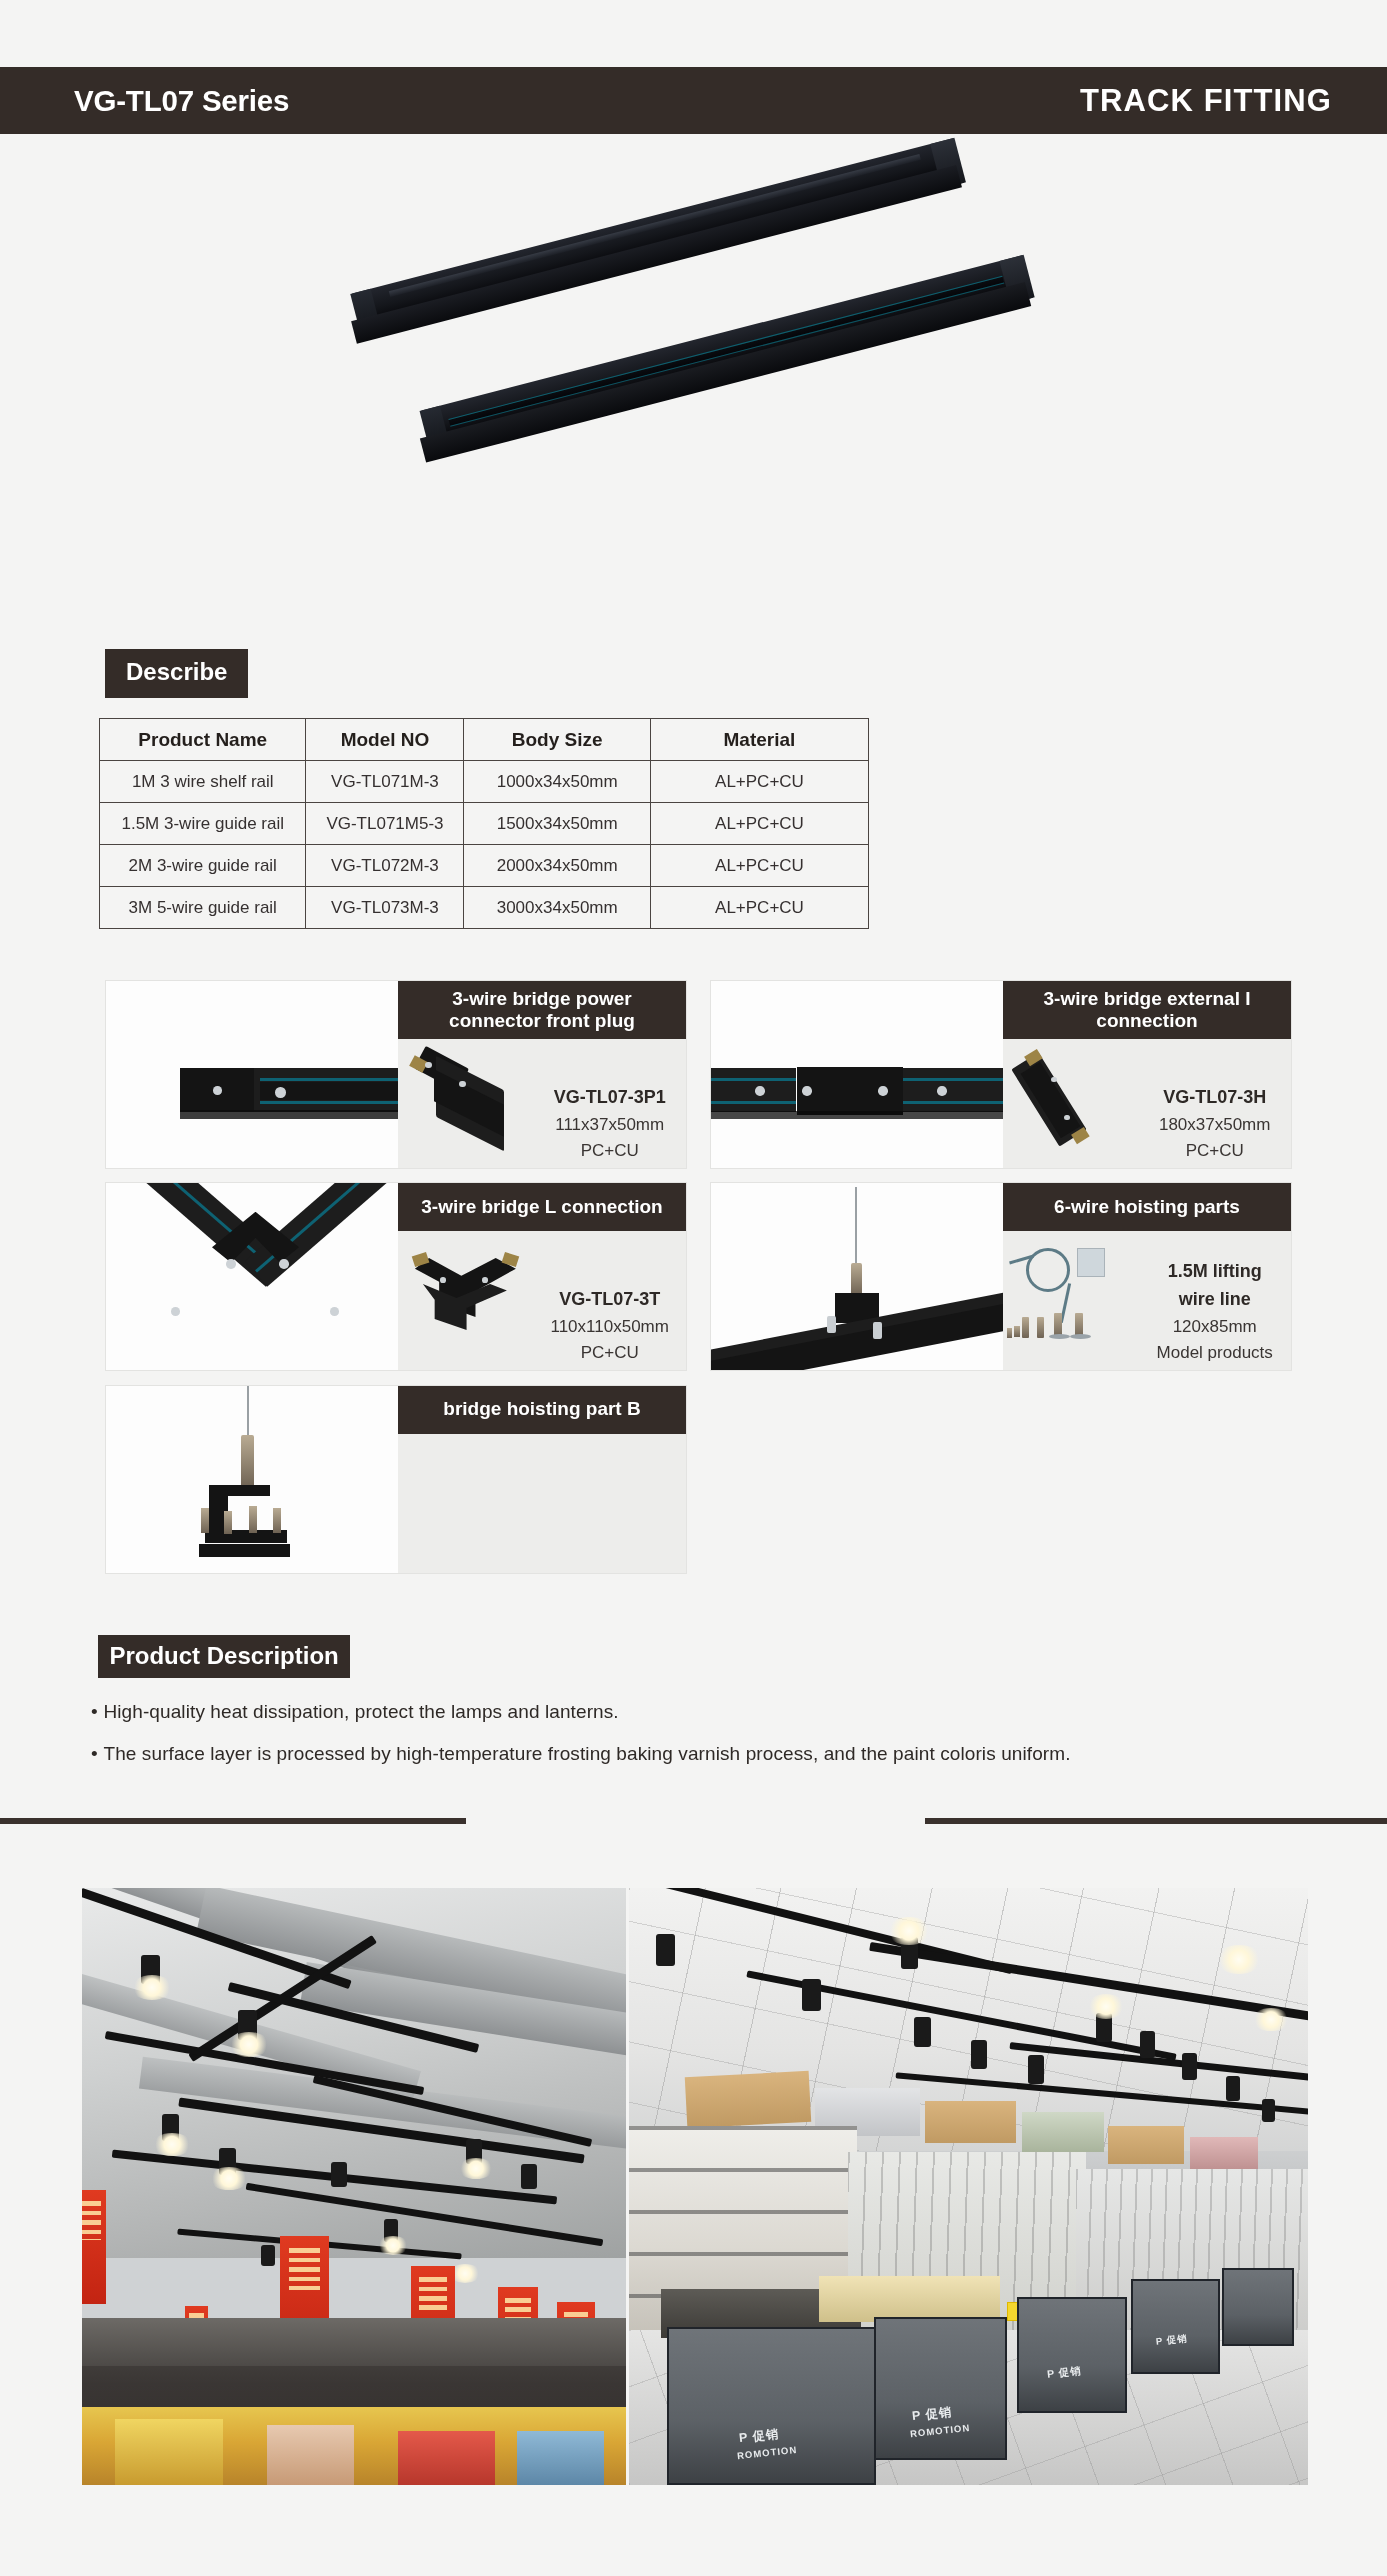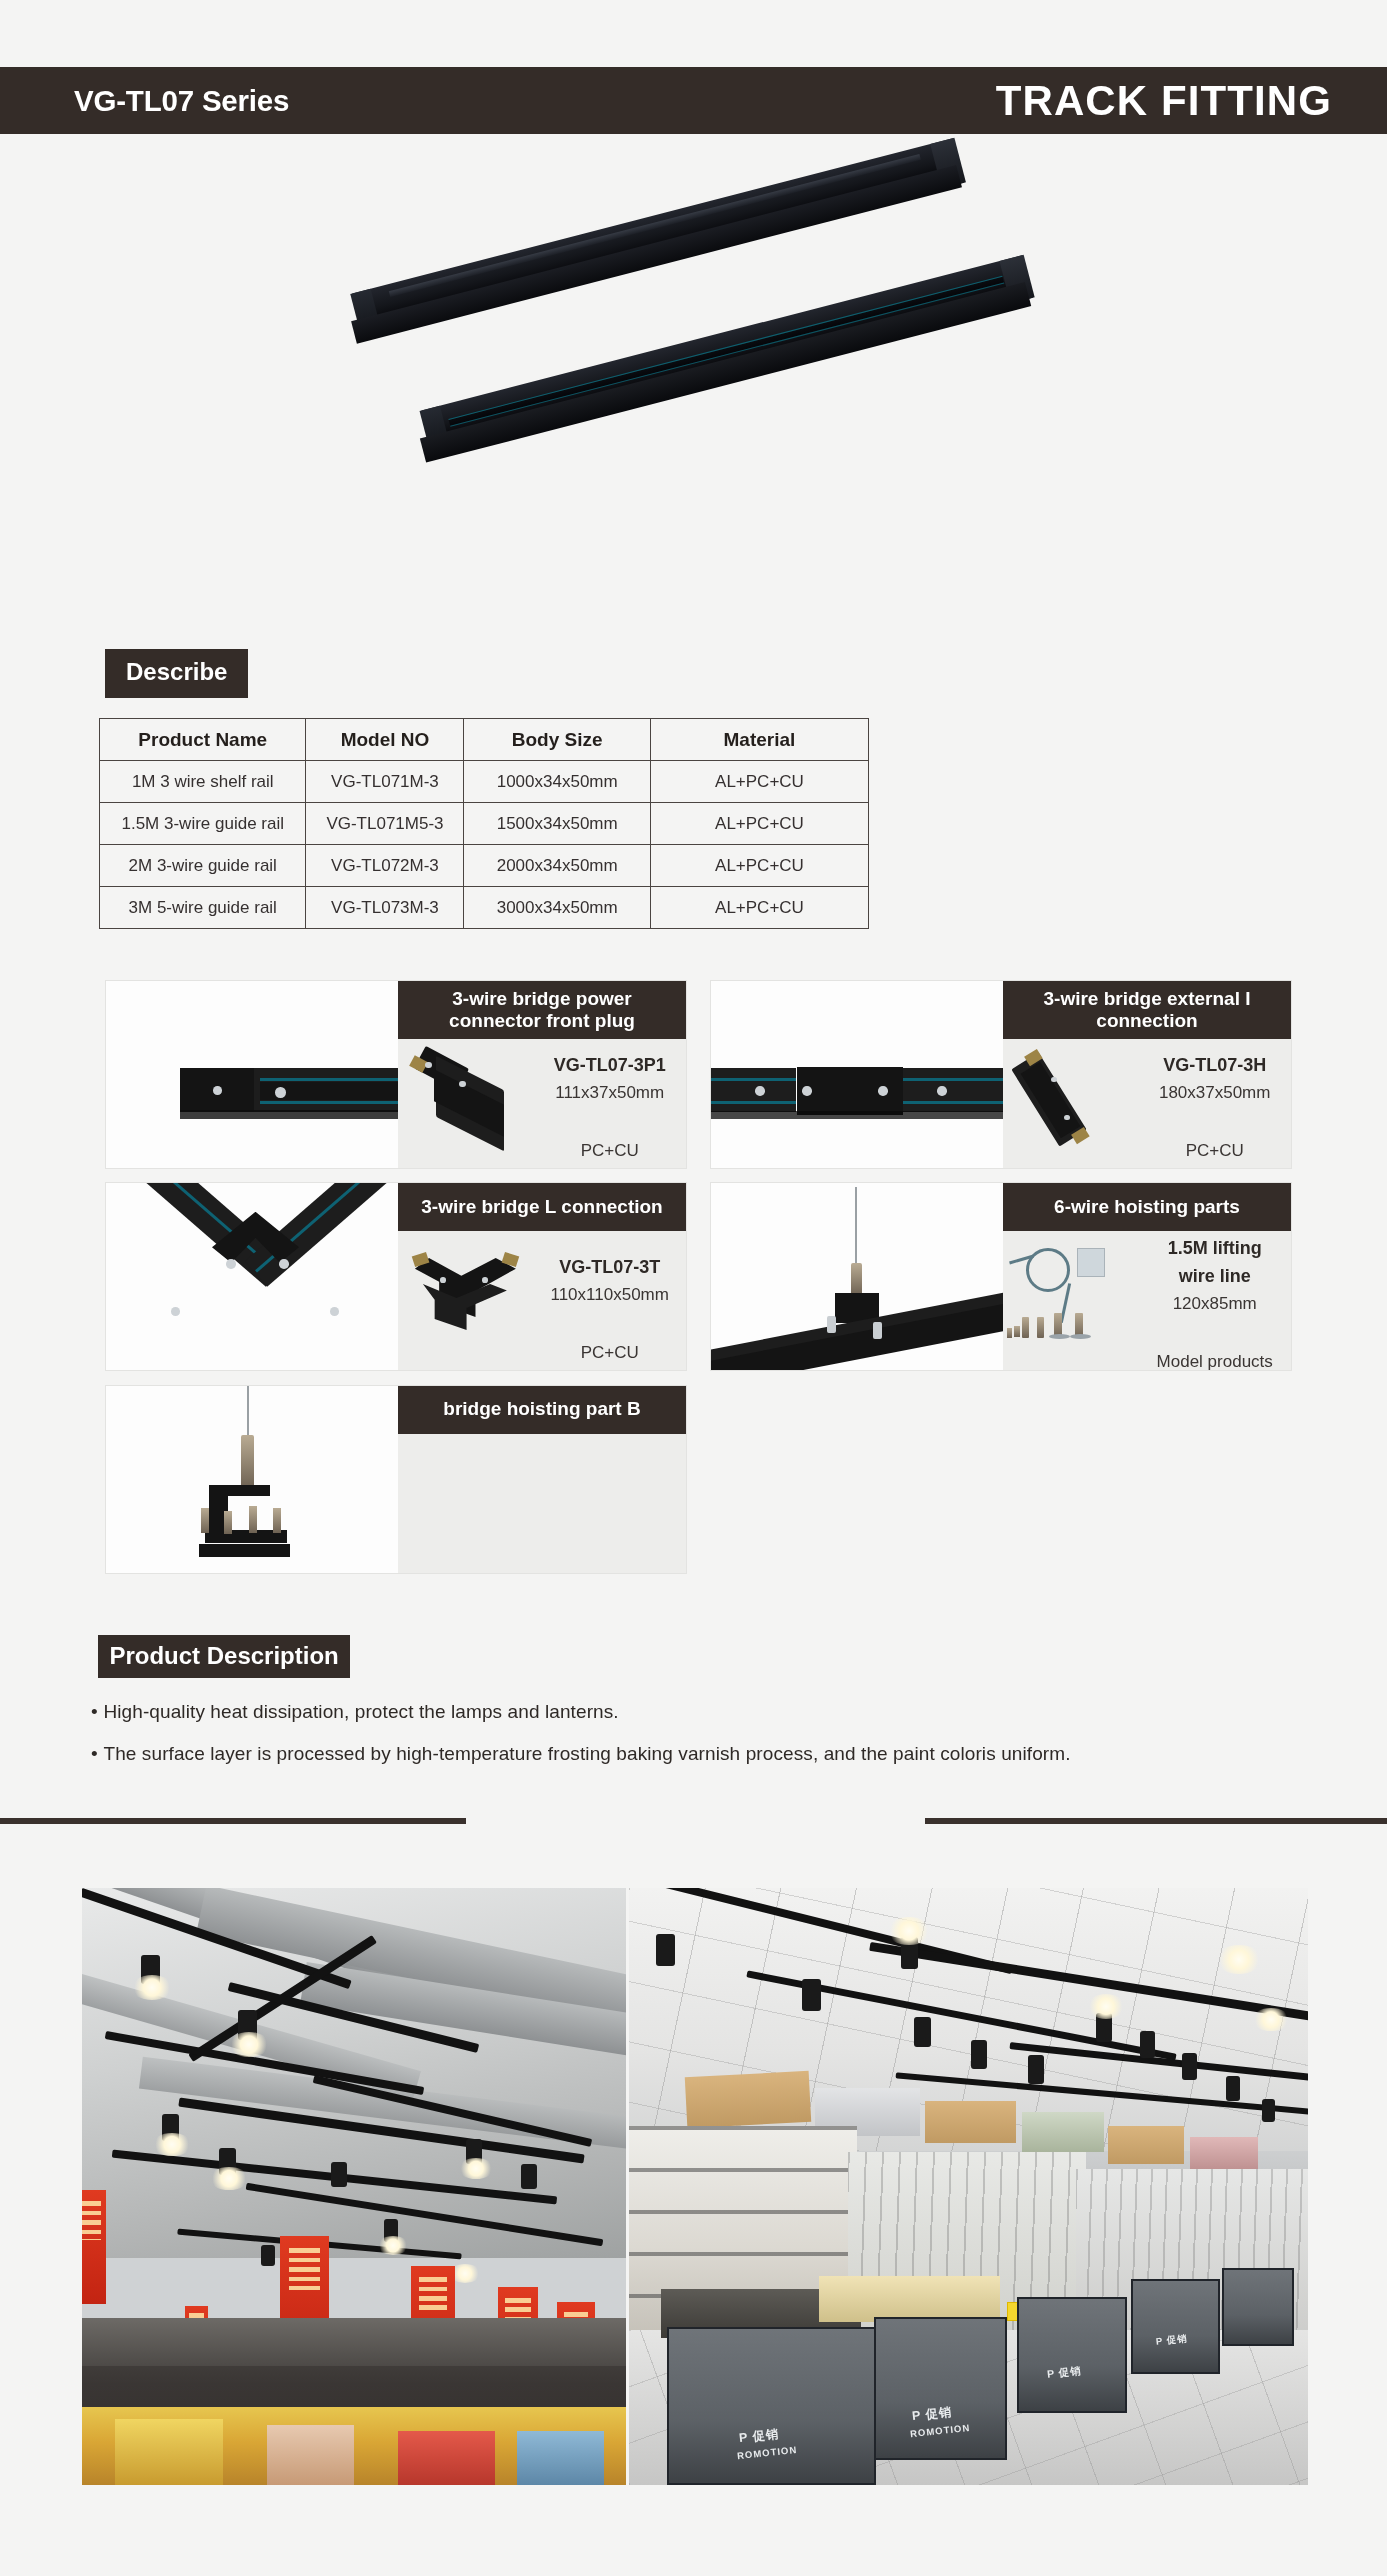--- a/index.html
+++ b/index.html
@@ -26,21 +26,21 @@
     padding: 0 55px 0 74px;
   }
   .header-series {
     color: #ffffff;
     font-size: 29.5px;
     font-weight: bold;
     letter-spacing: -0.2px;
   }
   .header-title {
     color: #ffffff;
-    font-size: 42px;
+    font-size: 31px;
     font-weight: bold;
     letter-spacing: 1.1px;
   }
 
   
   .hero {
     position: absolute;
     left: 0; top: 171px;
     width: 1387px; height: 399px;
     background: #f4f4f3;
@@ -185,21 +185,21 @@
     flex: none;
   }
   .card-specs {
     flex: 1;
     text-align: center;
     color: #3a3533;
     line-height: 1.55;
   }
   .card-specs .model { font-size: 18px; font-weight: bold; color: #2e2926; }
   .card-specs .dim { font-size: 17px; }
-  .card-specs .mat { font-size: 17px; margin-top: 32px; }
+  .card-specs .mat { font-size: 17px; }
 
   
   .ph { position:absolute; }
   .blk { background:#141414; }
   .blk2 { background:#1d1d1d; }
   .teal { background:#0e6273; }
   .metal { background:linear-gradient(180deg,#b9ab93,#6e6253); }
   .wire { background:#9aa0a4; }
   .screw { background:#cdd2d6; border-radius:50%; }
 

